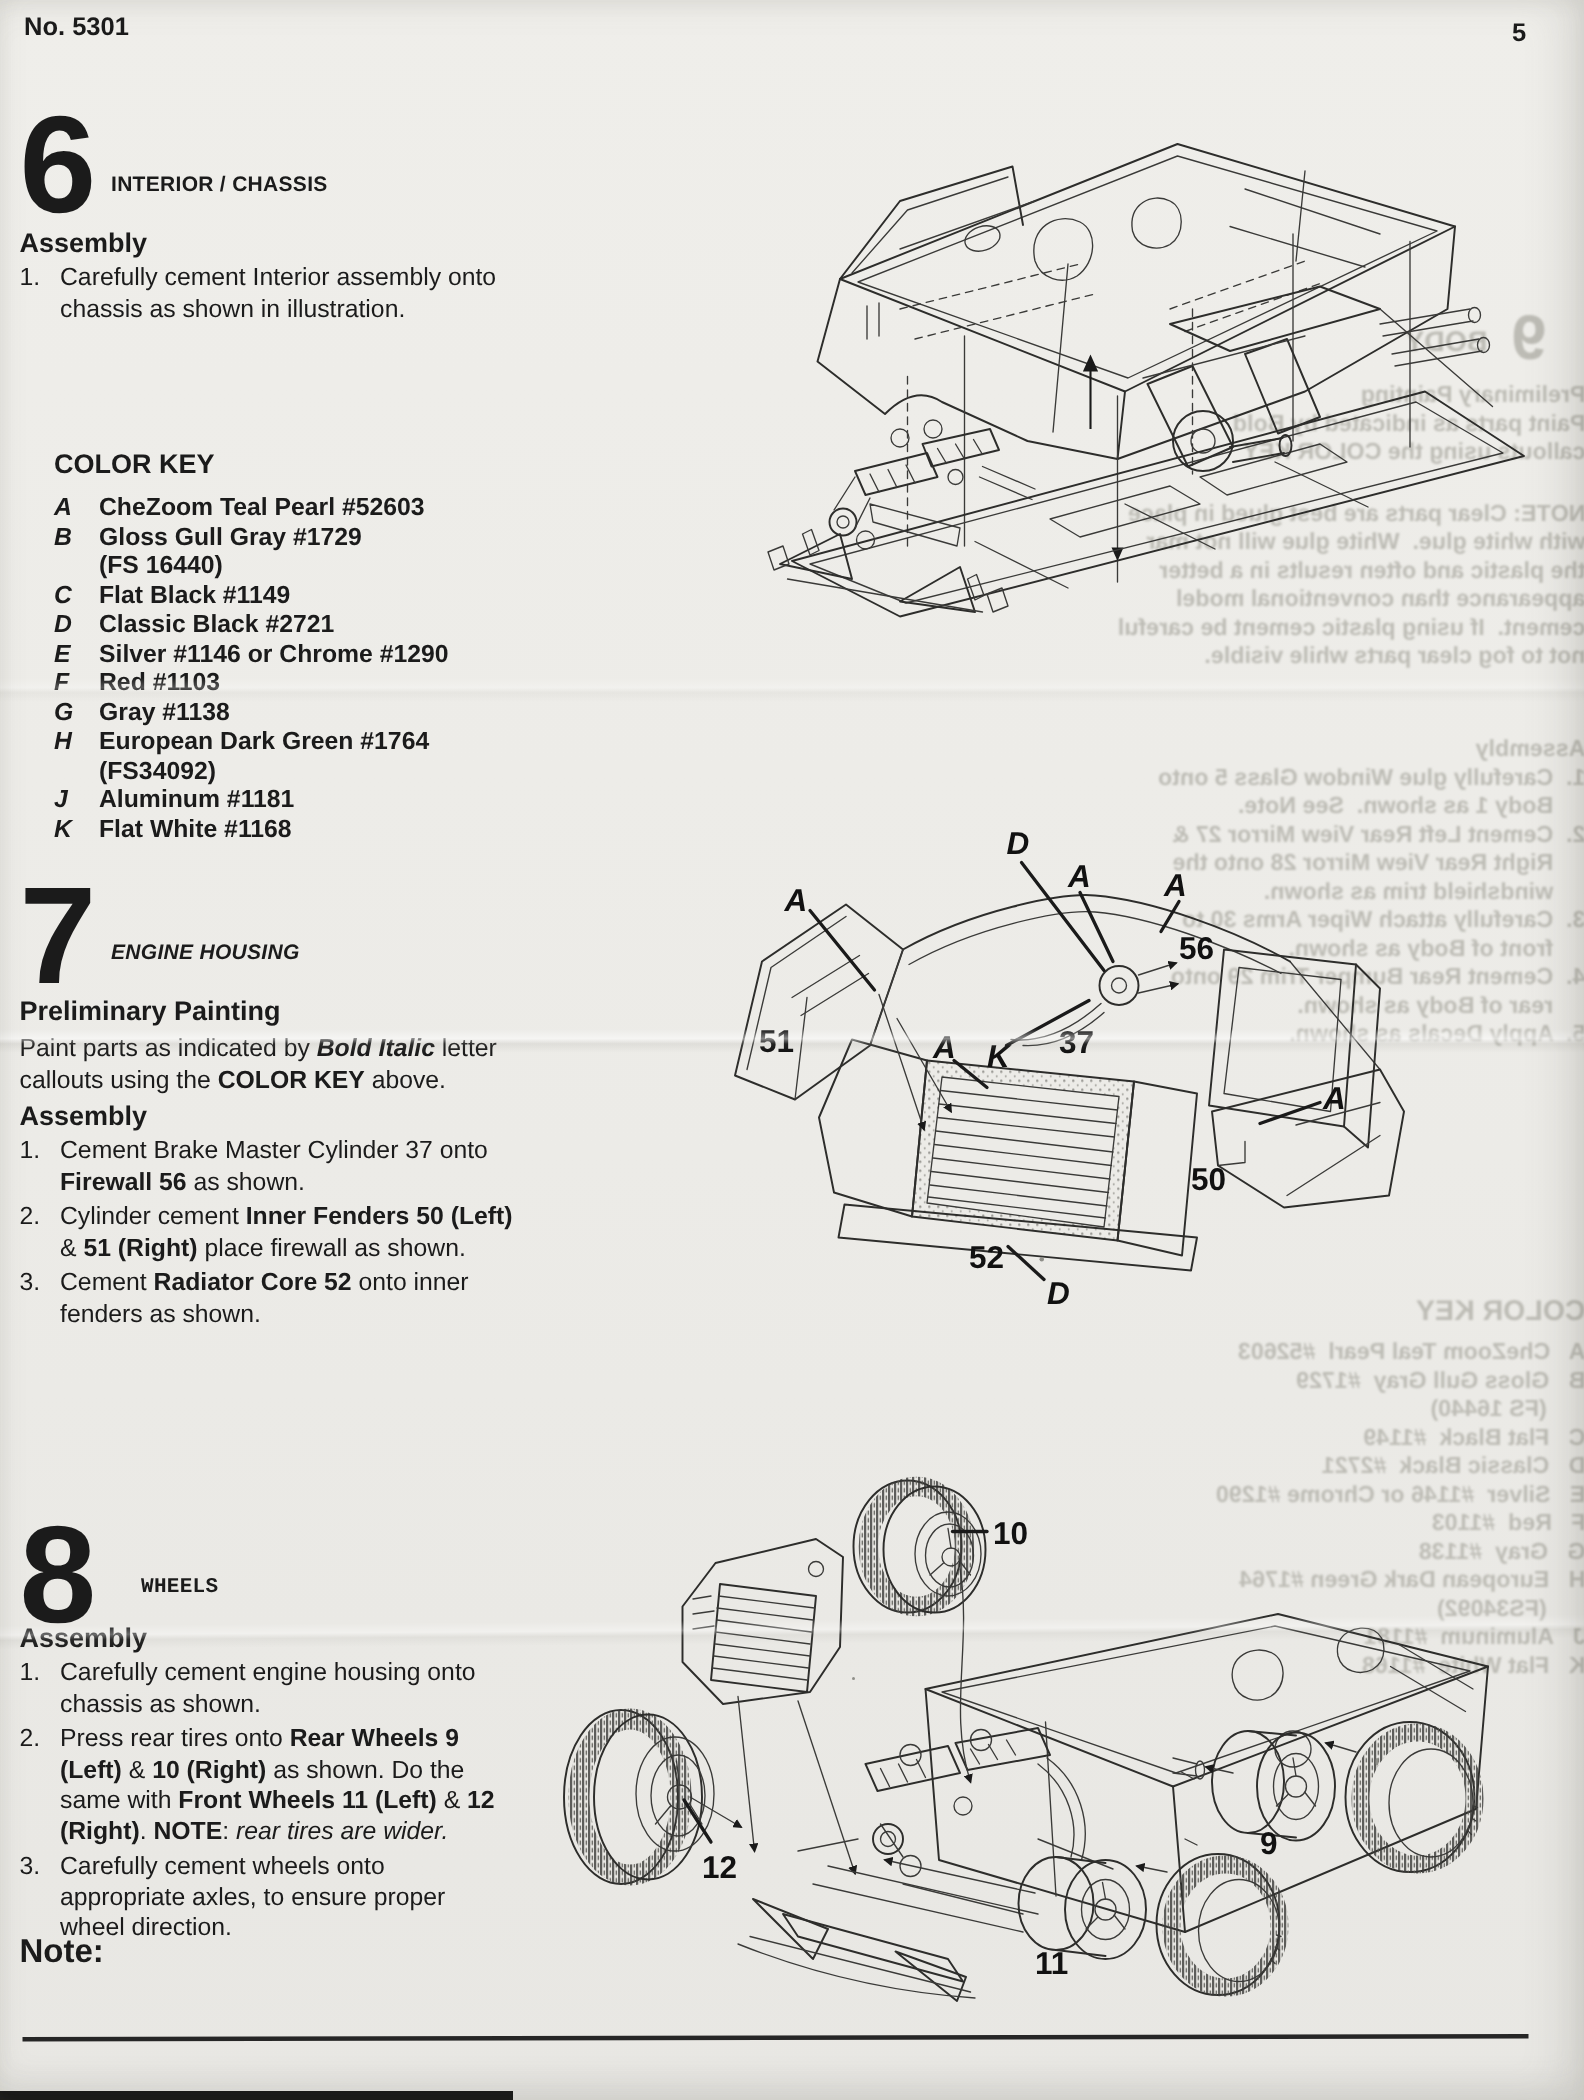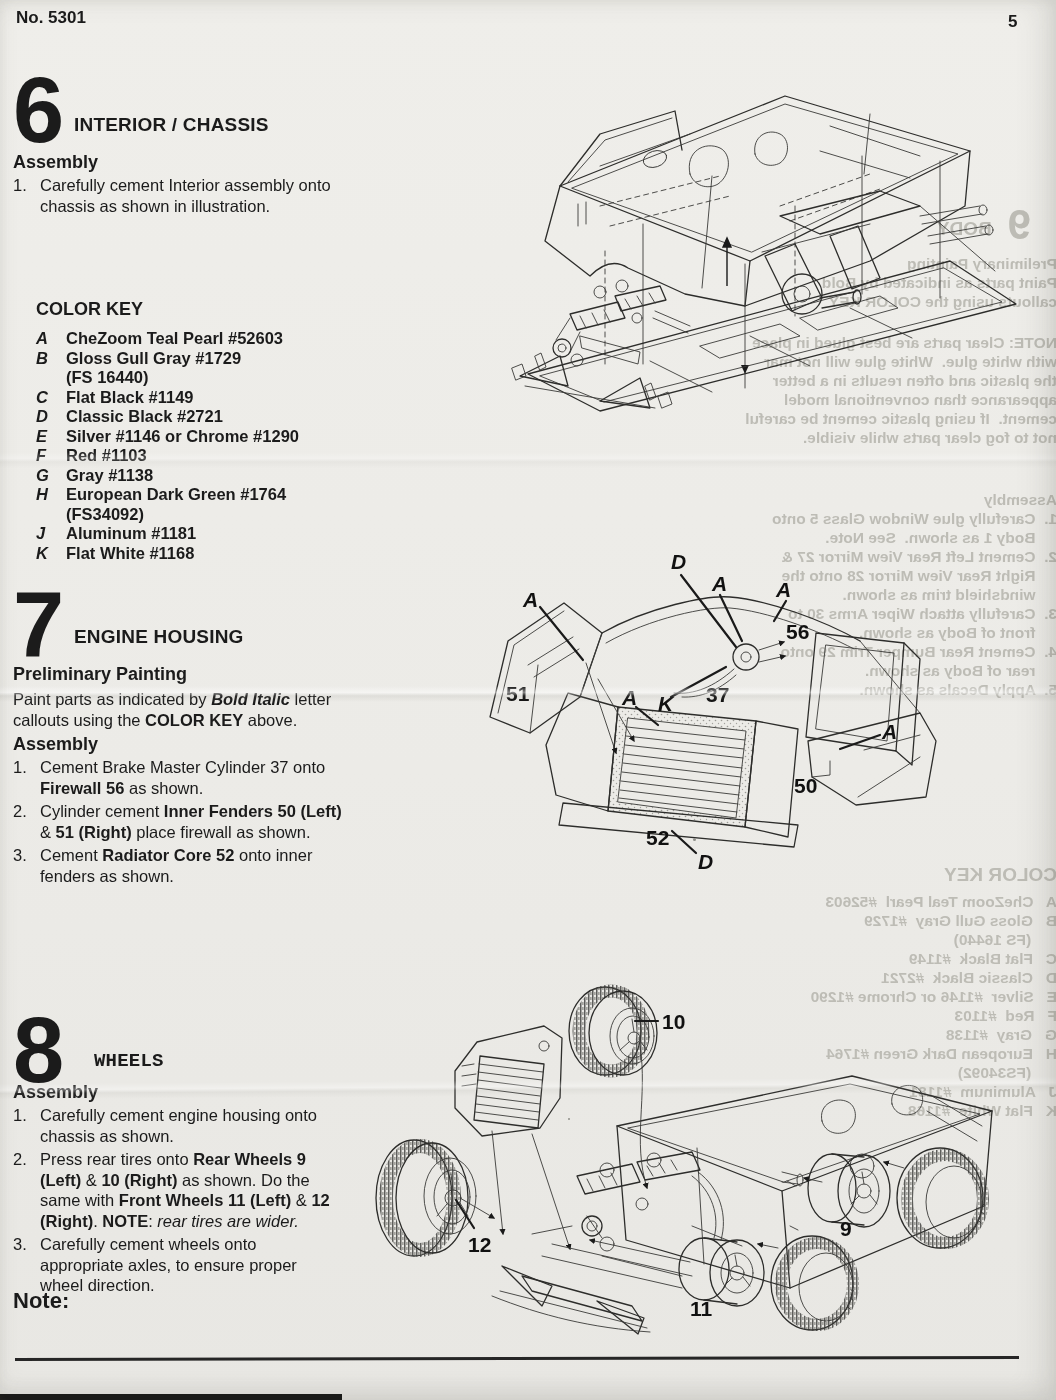--- a/index.html
+++ b/index.html
@@ -9,21 +9,21 @@
     font-family:"Liberation Sans","DejaVu Sans",sans-serif;
     color:#1b1b1b;overflow:hidden;
   }
   .page::after{
     content:"";position:absolute;inset:0;pointer-events:none;z-index:9;
     box-shadow:inset -16px 0 26px rgba(95,95,88,.12), inset 0 -12px 20px rgba(95,95,88,.10), inset 0 4px 10px rgba(95,95,88,.05);
   }
   .abs{position:absolute;}
   .hdr{font-weight:bold;font-size:17px;z-index:3;}
   .bignum{font-size:92px;font-weight:bold;line-height:.8;letter-spacing:-3px;z-index:3;}
-  .steptitle{font-weight:bold;font-size:19px;letter-spacing:.2px;z-index:3;}
+  .steptitle{font-weight:bold;font-size:14px;letter-spacing:.2px;z-index:3;}
   .h2{font-weight:bold;font-size:18px;z-index:3;}
   .body-txt{font-size:16.5px;line-height:20.5px;z-index:3;}
   .items{z-index:3;}
   .li{display:flex;margin-bottom:3px;font-size:16.5px;line-height:20.5px;}
   .li .num{flex:none;width:27px;}
   .li .txt{flex:1;}
   .ck-list{z-index:3;}
   .ck-row{display:flex;font-size:16.5px;line-height:19.5px;font-weight:bold;}
   .ck-letter{flex:none;width:30px;font-style:italic;}
   .ck-name{flex:1;}
@@ -111,21 +111,21 @@
         <span class="ck-letter">J</span>
         <span class="ck-name">Aluminum #1181</span>
       </div>
     <div class="ck-row">
         <span class="ck-letter">K</span>
         <span class="ck-name">Flat White #1168</span>
       </div>
   </div>
 
   <div class="abs bignum" style="left:13px;top:588px;">7</div>
-  <div class="abs steptitle" style="left:74px;top:626px;">ENGINE HOUSING</div>
+  <div class="abs steptitle" style="left:74px;top:626px;font-style:italic;">ENGINE HOUSING</div>
   <div class="abs h2" style="left:13px;top:664px;">Preliminary Painting</div>
   <div class="abs body-txt" style="left:13px;top:689px;width:338px;"><span>Paint parts as indicated by </span><span style="font-weight: bold; font-style: italic;">Bold Italic</span><span> letter callouts using the </span><span style="font-weight: bold;">COLOR KEY</span><span> above.</span></div>
   <div class="abs h2" style="left:13px;top:734px;">Assembly</div>
   <div class="abs items" style="left:13px;top:757px;width:342px;">
     <div class="li">
       <span class="num">1.</span>
       <span class="txt"><span>Cement </span><span style="font-weight: normal;">Brake Master Cylinder 37</span><span> onto </span><span style="font-weight: bold;">Firewall 56</span><span> as shown.</span></span>
     </div>
     <div class="li">
       <span class="num">2.</span>

